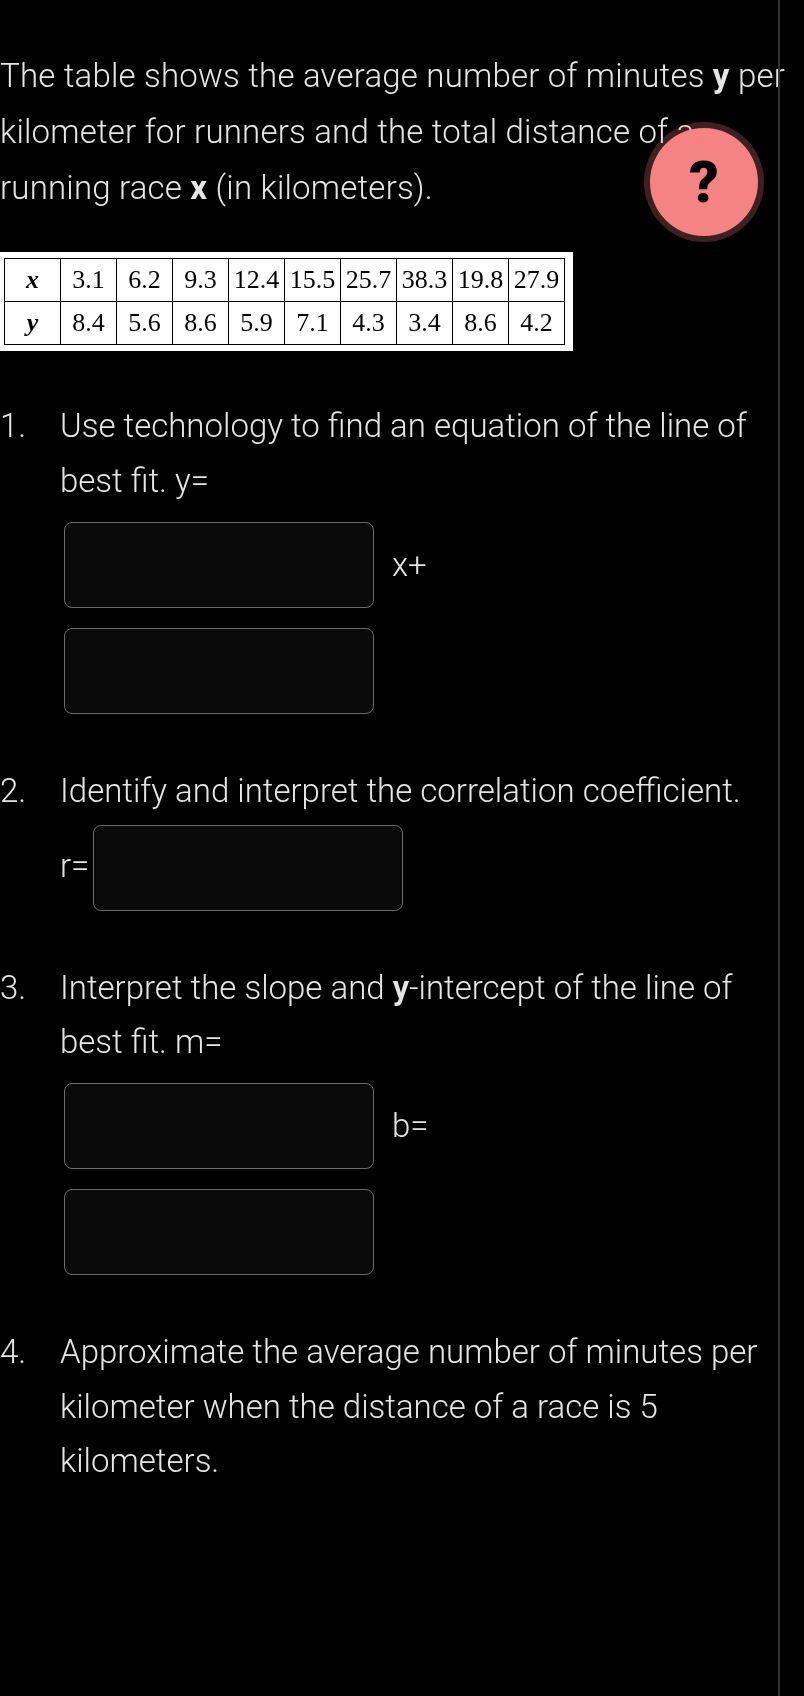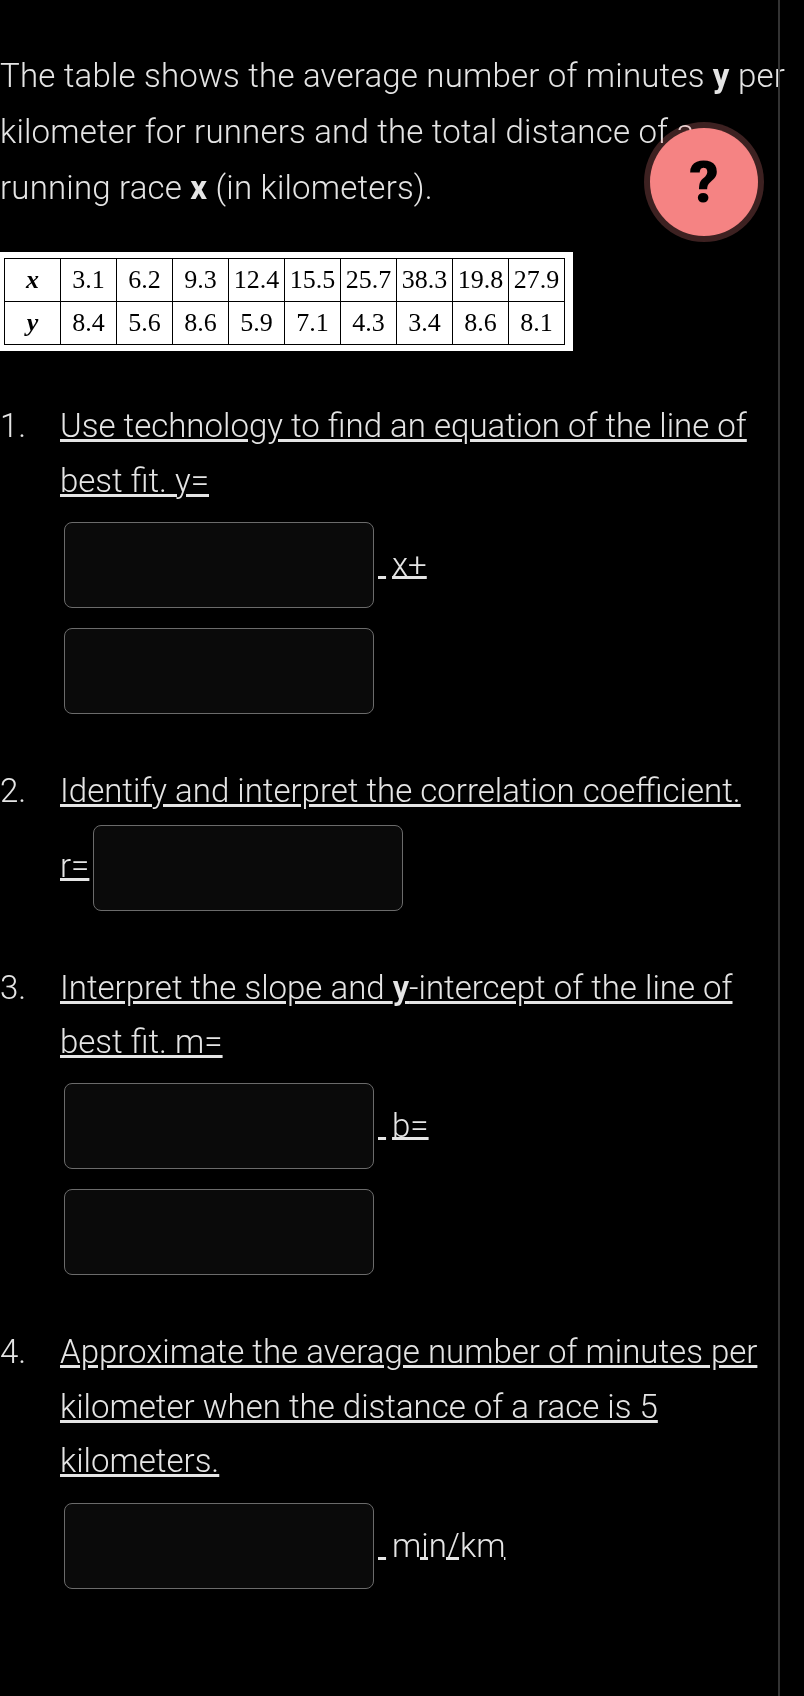--- a/index.html
+++ b/index.html
@@ -62,21 +62,20 @@
     counter-reset: q;
     padding: 0 28px 0 0;
   }
   ol > li {
     counter-increment: q;
     position: relative;
     padding-left: 60px;
     margin-bottom: 44px;
     font-size: 33px;
     line-height: 1.65;
-    text-decoration: underline;
   }
   ol > li::before {
     content: counter(q) ".";
     position: absolute;
     left: 0;
     top: 0;
     font-size: 33px;
   }
   .bold { font-weight: 600; }
   input.blank {
@@ -146,21 +145,21 @@
       <tr>
         <td class="hdr">y</td>
         <td>8.4</td>
         <td>5.6</td>
         <td>8.6</td>
         <td>5.9</td>
         <td>7.1</td>
         <td>4.3</td>
         <td>3.4</td>
         <td>8.6</td>
-        <td>8.1</td>
+        <td>4.2</td>
       </tr>
     </tbody>
       </table>
   </div>
 
   <ol>
     <li>
       <span>Use technology to find an equation of the line of best fit. y=</span>
       <span class="line-row">
         <input class="blank" value="" style="">
@@ -181,20 +180,16 @@
         <input class="blank" value="" style="">
         <span class="after-input">b=</span>
       </span>
       <span class="line-row">
         <input class="blank" value="" style="">
       </span>
     </li>
 
     <li>
       <span>Approximate the average number of minutes per kilometer when the distance of a race is 5 kilometers.</span>
-      <span class="line-row">
-        <input class="blank" value="" style="">
-        <span class="after-input">min/km</span>
-      </span>
     </li>
   </ol>
 
 </div>
 
 </body></html>

